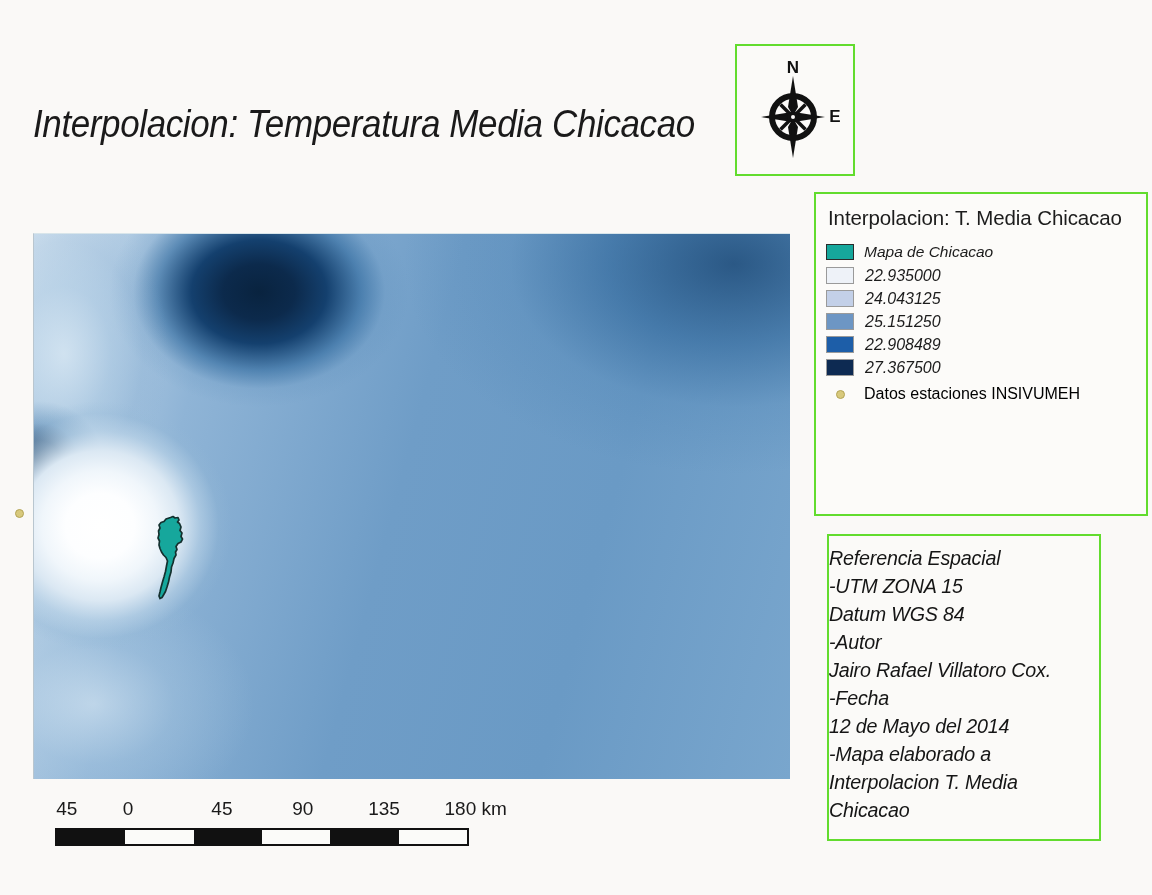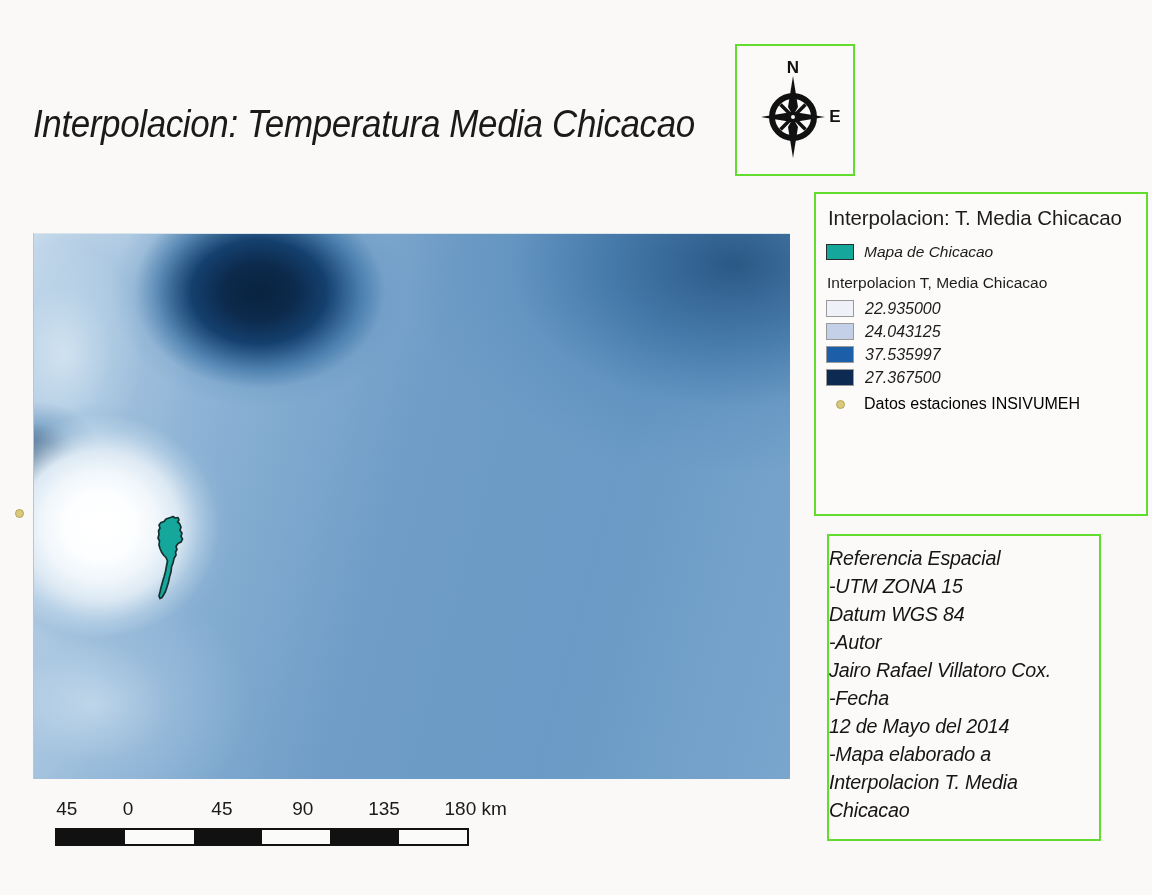--- a/index.html
+++ b/index.html
@@ -323,34 +323,37 @@
 </div>
 
 <div id="legend-box" style="border-color: rgb(98, 220, 46);">
   <div id="legend-title">Interpolacion: T. Media Chicacao</div>
 
   <div class="legend-row">
     <span class="swatch poly" style="background: rgb(22, 167, 156);"></span>
     <span class="label">Mapa de Chicacao</span>
   </div>
 
-  <div id="legend-sub">Interpolacion T, Media Chicacao</div>
 
   <div id="legend-ramp">
       <div class="legend-row ramp-row">
         <span class="swatch" style="background: rgb(238, 242, 248);"></span>
         <span class="label">22.935000</span>
       </div>
       <div class="legend-row ramp-row">
         <span class="swatch" style="background: rgb(195, 208, 232);"></span>
         <span class="label">24.043125</span>
       </div>
       <div class="legend-row ramp-row">
+        <span class="swatch" style="background: rgb(109, 150, 196);"></span>
+        <span class="label">25.151250</span>
+      </div>
+      <div class="legend-row ramp-row">
         <span class="swatch" style="background: rgb(29, 94, 168);"></span>
-        <span class="label">37.535997</span>
+        <span class="label">22.908489</span>
       </div>
       <div class="legend-row ramp-row">
         <span class="swatch" style="background: rgb(13, 42, 82);"></span>
         <span class="label">27.367500</span>
       </div>
     </div>
 
   <div id="legend-point-row">
     <span class="dot-holder">
       <span class="station-dot" style="background: rgb(216, 201, 124);"></span>

